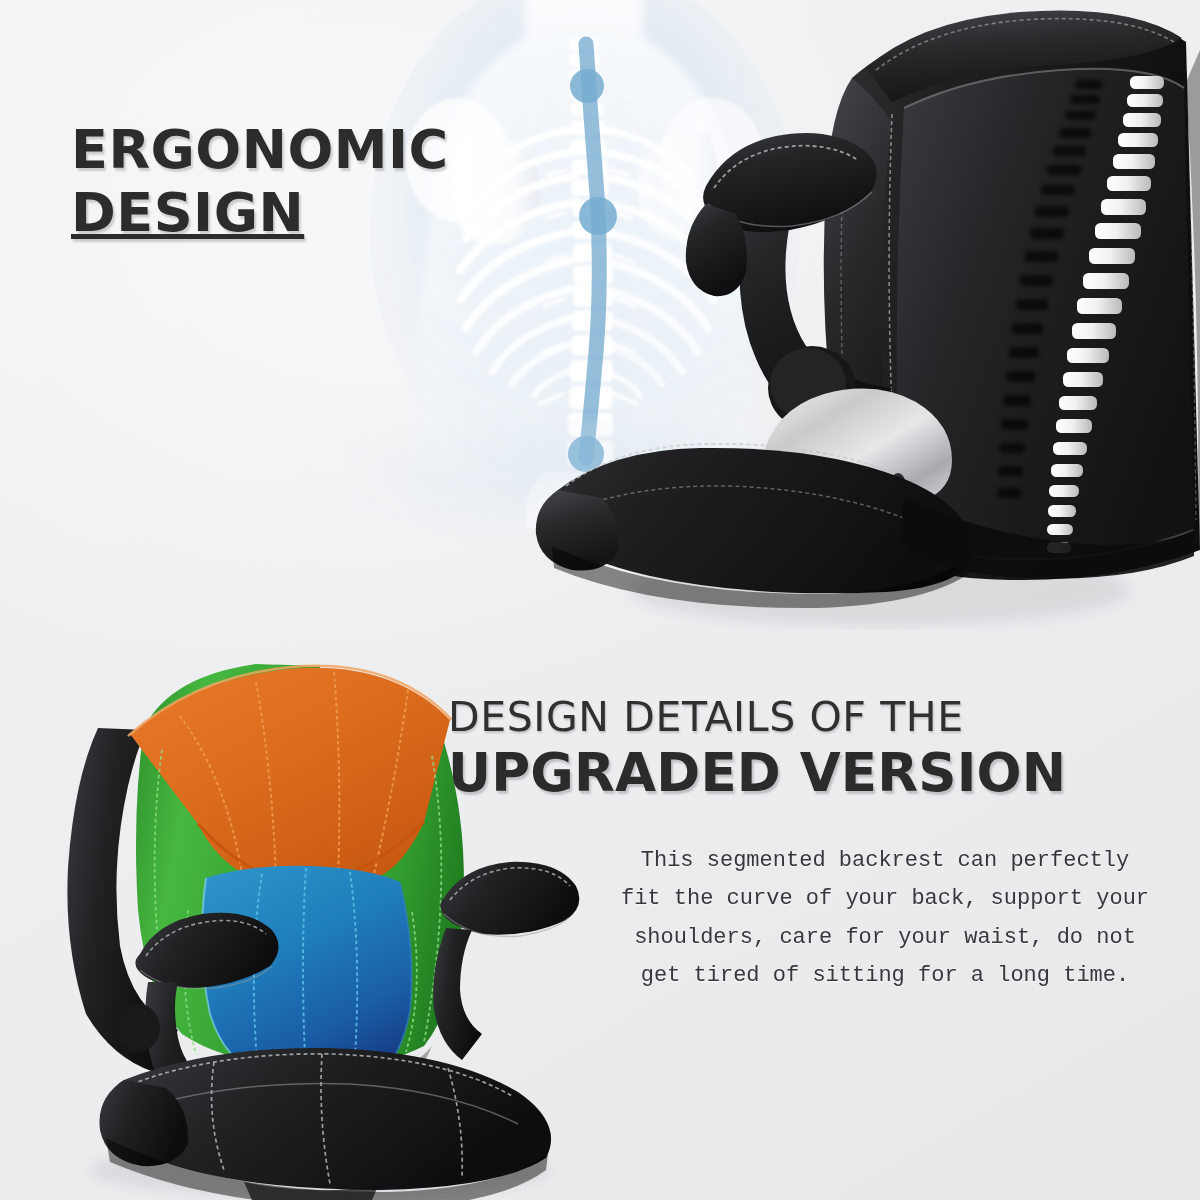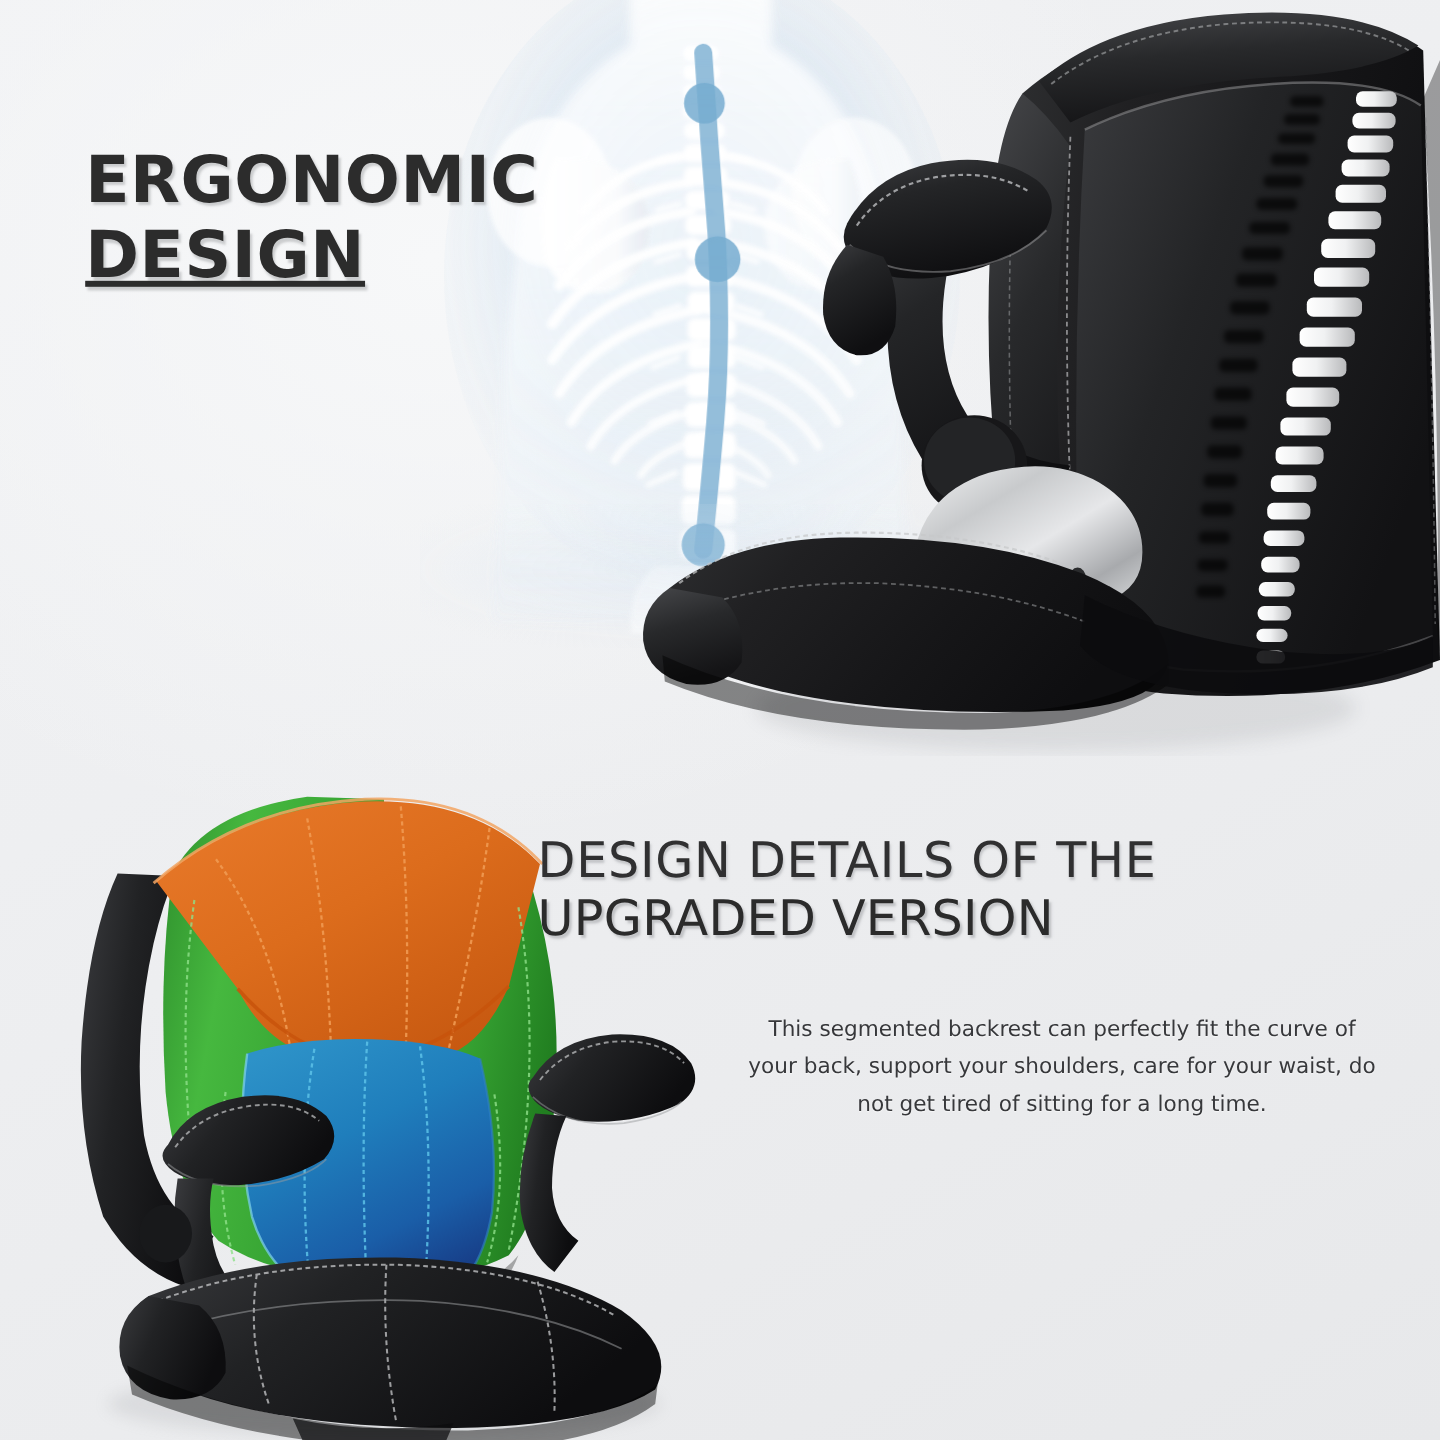--- a/index.html
+++ b/index.html
@@ -57,39 +57,40 @@
     display: block;
     font-size: 41px;
     font-weight: 400;
     letter-spacing: 0.6px;
     color: #303031;
     text-shadow: 1px 2px 2px rgba(155,157,161,0.5);
     line-height: 1.08;
   }
   #headline-upgraded .main {
     display: block;
-    font-size: 41px;
-    font-weight: normal;
+    font-size: 53px;
+    font-weight: bold;
     letter-spacing: 0.2px;
     color: #2b2b2b;
     text-shadow: 2px 3px 2px rgba(150,152,156,0.5);
     line-height: 1.12;
     margin-top: 4px;
   }
 
   #para-upgraded {
     right: 50px; top: 842px;
     width: 530px;
     text-align: center;
-    font-size: 18px;
+    font-size: 22px;
     line-height: 1.74;
     color: #37383b;
     font-weight: 400;
     z-index: 40;
     text-shadow: 0 1px 1px rgba(255,255,255,0.7);
+    font-family: Liberation Mono, monospace;
   }
 
   
   #skeleton-wrap {
     position: absolute;
     left: 350px; top: -20px;
     width: 470px; height: 560px;
     z-index: 5;
     opacity: 0.95;
   }

